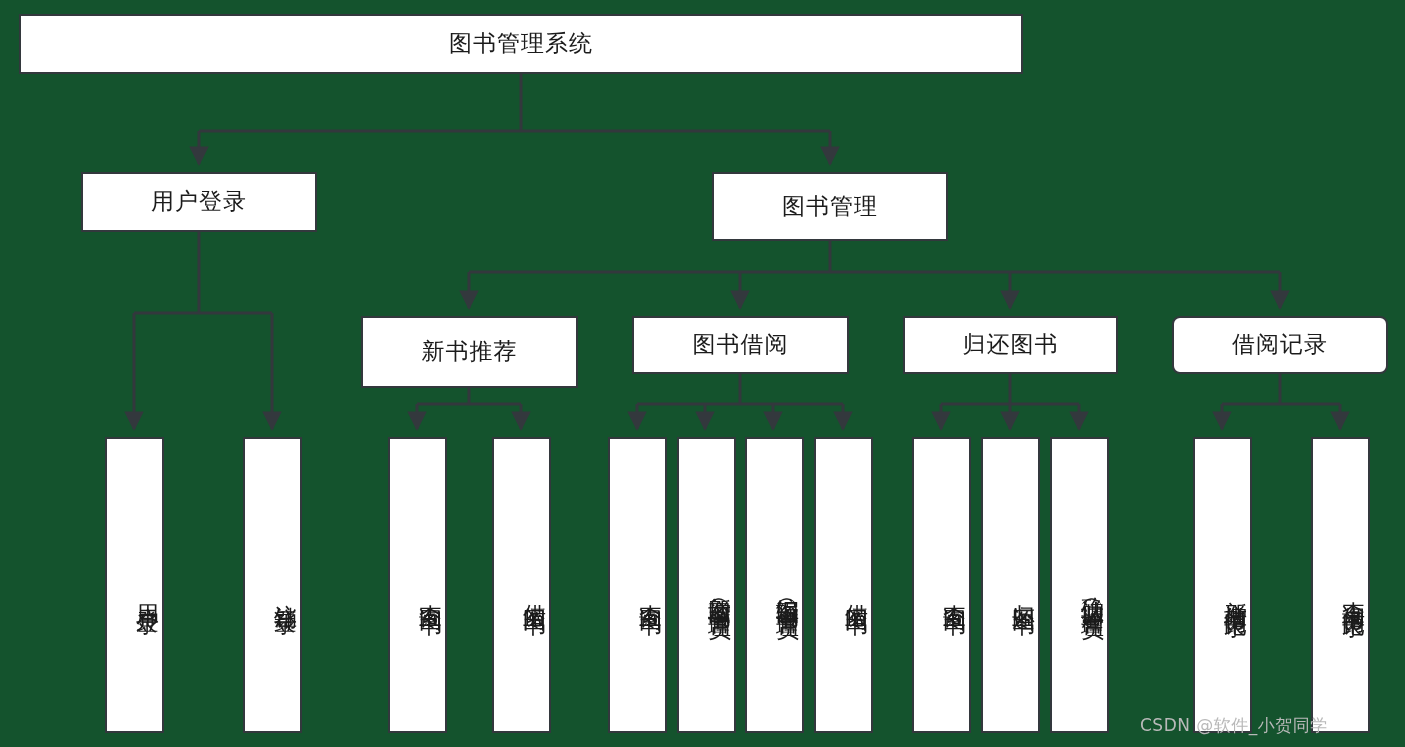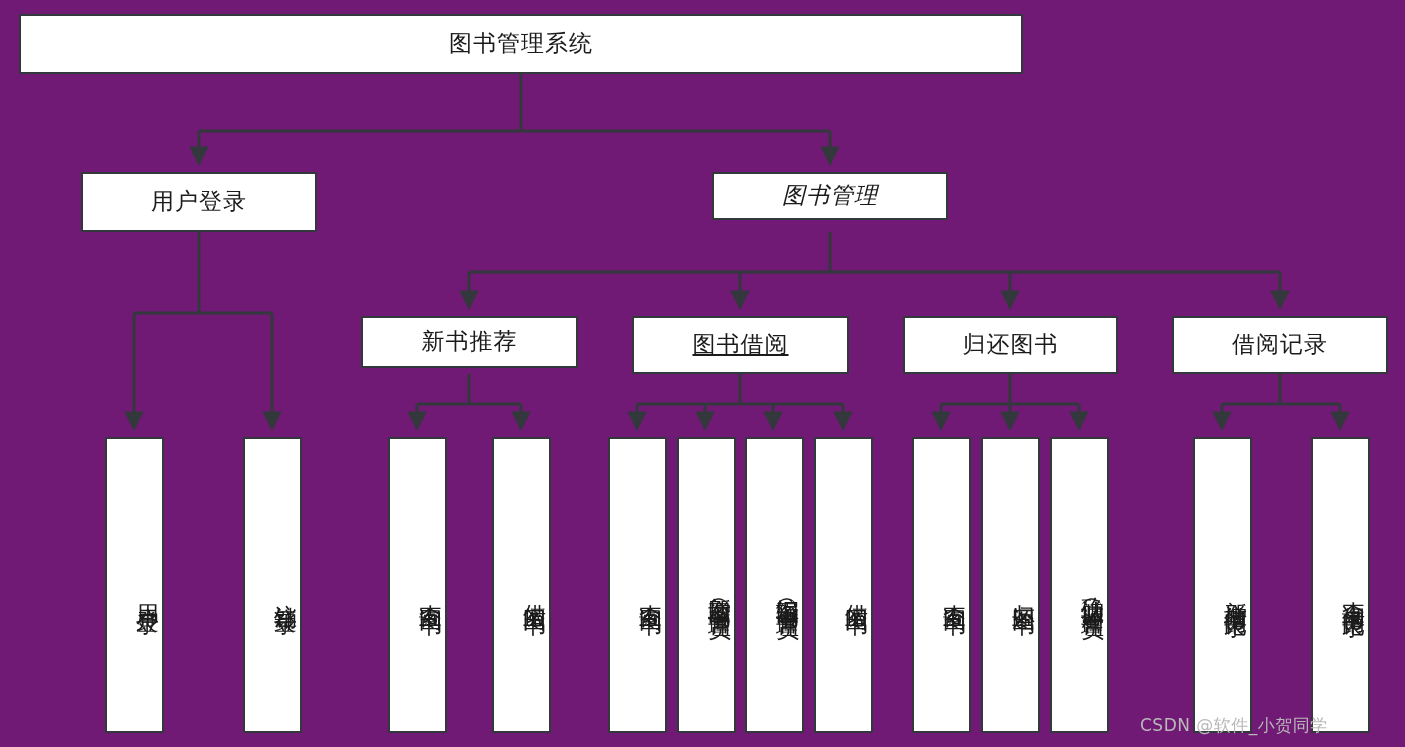--- a/index.html
+++ b/index.html
@@ -7,21 +7,21 @@
     padding: 0;
     background: #ffffff;
   }
   body {
     font-family: "DejaVu Sans", "Liberation Sans", sans-serif;
   }
   #canvas {
     position: relative;
     width: 1405px;
     height: 747px;
-    background: #701a75;
+    background: #14532d;
     overflow: hidden;
   }
   #edges {
     position: absolute;
     left: 0;
     top: 0;
     width: 1405px;
     height: 747px;
     pointer-events: none;
   }
@@ -121,34 +121,34 @@
     </g>
   </svg>
 
   <div class="node horiz" style="left:19px; top:14px; width:1004px; height:60px;">
     <span class="label">图书管理系统</span>
   </div>
 
   <div class="node horiz" style="left:81px; top:172px; width:236px; height:60px;">
     <span class="label">用户登录</span>
   </div>
-  <div class="node horiz" style="left:712px; top:172px; width:236px; height:48px;font-style:italic;">
+  <div class="node horiz" style="left:712px; top:172px; width:236px; height:69px;">
     <span class="label">图书管理</span>
   </div>
 
-  <div class="node horiz" style="left:361px; top:316px; width:217px; height:52px;text-align:right;">
+  <div class="node horiz" style="left:361px; top:316px; width:217px; height:72px;text-align:right;">
     <span class="label">新书推荐</span>
   </div>
-  <div class="node horiz" style="left:632px; top:316px; width:217px; height:58px;text-decoration:underline;">
+  <div class="node horiz" style="left:632px; top:316px; width:217px; height:58px;">
     <span class="label">图书借阅</span>
   </div>
   <div class="node horiz" style="left:903px; top:316px; width:215px; height:58px;">
     <span class="label">归还图书</span>
   </div>
-  <div class="node horiz" style="left:1172px; top:316px; width:216px; height:58px;">
+  <div class="node horiz" style="left:1172px; top:316px; width:216px; height:58px;border-radius:8px;">
     <span class="label">借阅记录</span>
   </div>
 
   <div class="node vert" style="left:105px; top:437px; width:59px; height:296px;">
     <span class="label">用户登录</span>
   </div>
   <div class="node vert" style="left:243px; top:437px; width:59px; height:296px;">
     <span class="label">注销登录</span>
   </div>
 

